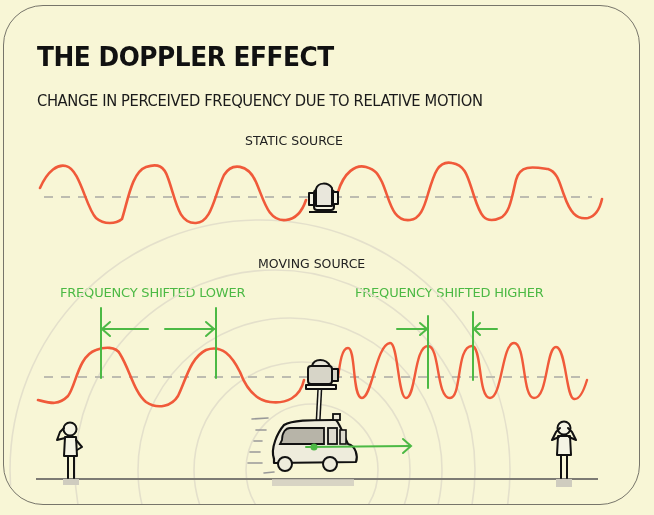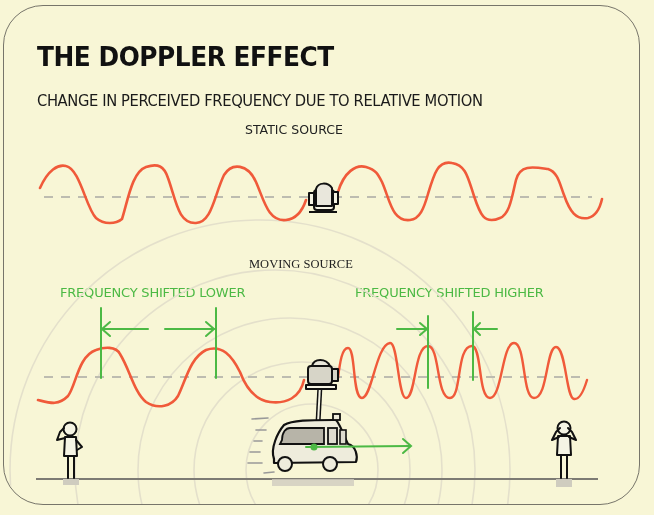--- a/index.html
+++ b/index.html
@@ -39,22 +39,22 @@
   }
 </style>
 </head>
 <body>
 
 <div class="card"></div>
 
 <div class="title">THE DOPPLER EFFECT</div>
 <div class="subtitle">CHANGE IN PERCEIVED FREQUENCY DUE TO RELATIVE MOTION</div>
 
-<div class="section-label" style="left:245px; top:122px;">STATIC SOURCE</div>
-<div class="section-label" style="left:249px; top:256px;font-family:Liberation Serif, serif;">MOVING SOURCE</div>
+<div class="section-label" style="left:245px; top:133px;">STATIC SOURCE</div>
+<div class="section-label" style="left:258px; top:256px;">MOVING SOURCE</div>
 <div class="green-label" style="left:60px; top:285px;">FREQUENCY SHIFTED LOWER</div>
 <div class="green-label" style="left:355px; top:285px;">FREQUENCY SHIFTED HIGHER</div>
 
 <svg class="art" width="654" height="515" viewBox="0 0 654 515">
   <defs>
     <clipPath id="cardclip">
         <rect x="4" y="6" width="635" height="498" rx="40"></rect>
       </clipPath>
   </defs>
 

